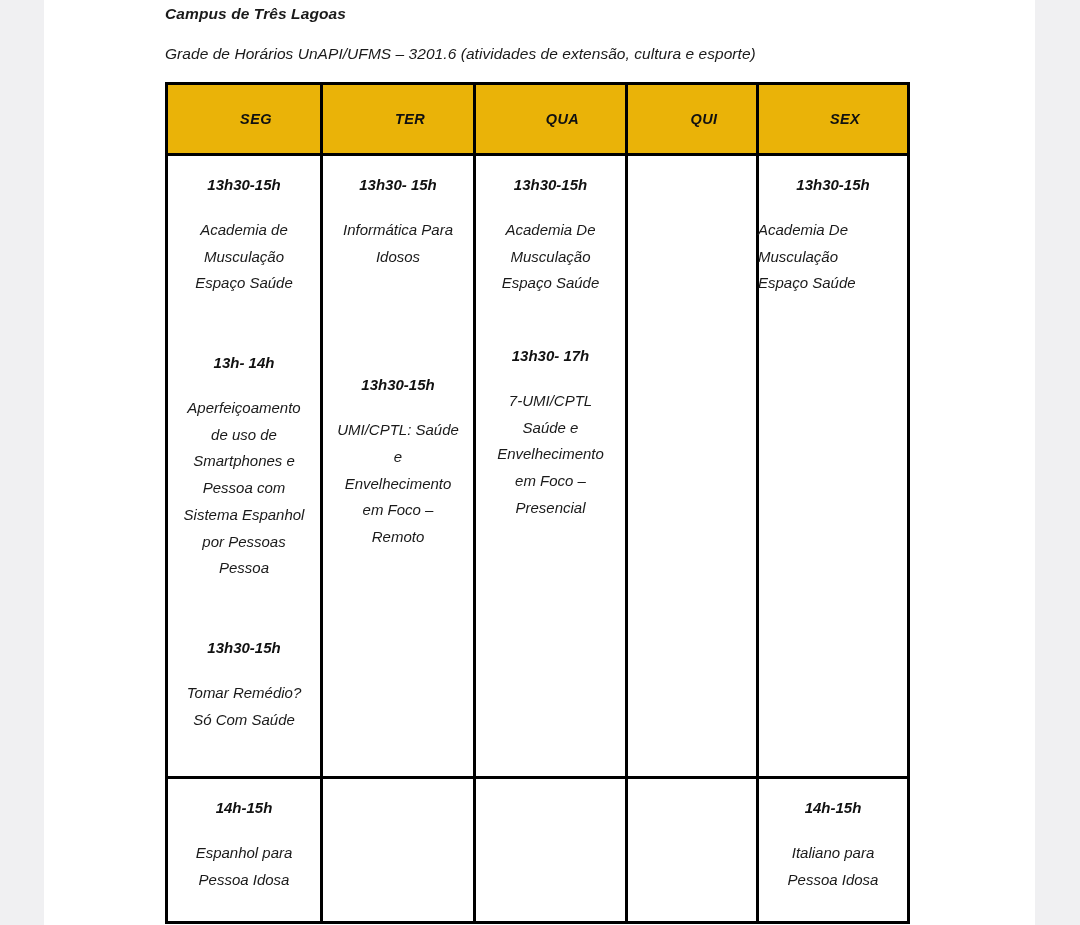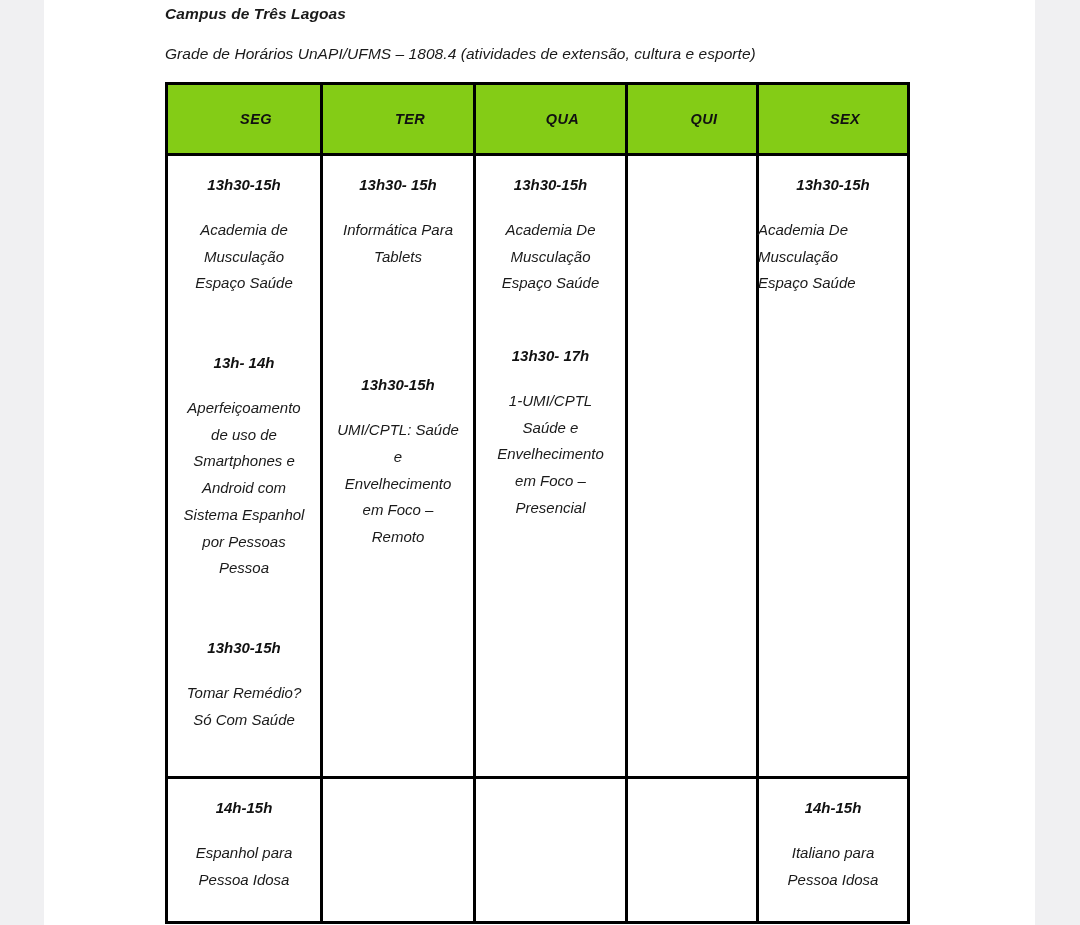--- a/index.html
+++ b/index.html
@@ -67,21 +67,21 @@
   table.grade col.c3 { width: 131px; }
   table.grade col.c4 { width: 151px; }
 
   table.grade th,
   table.grade td {
     border: 3px solid #000000;
     vertical-align: top;
     padding: 0;
   }
   table.grade th.dayhead {
-    background: #84cc16;
+    background: #eab308;
     height: 68px;
     text-align: center;
     vertical-align: middle;
     font-size: 14.5px;
     font-weight: bold;
     color: #111111;
     letter-spacing: 0.4px;
     padding-left: 24px;
   }
   td.slot {
@@ -124,21 +124,21 @@
   }
 </style>
 </head>
 <body>
 
 <div id="page">
   <div class="doc-inner">
 
     <div class="heading">Campus de Três Lagoas</div>
 
-    <div class="subheading">Grade de Horários UnAPI/UFMS – 1808.4 (atividades de extensão, cultura e esporte)</div>
+    <div class="subheading">Grade de Horários UnAPI/UFMS – 3201.6 (atividades de extensão, cultura e esporte)</div>
 
     <div class="grid-wrap">
       <table class="grade">
         <colgroup>
           <col class="c0">
             <col class="c1">
             <col class="c2">
             <col class="c3">
             <col class="c4">
         </colgroup>
@@ -167,21 +167,21 @@
 
                 <div class="spacer-lg"></div>
                 <div class="gap-line"></div>
 
                 <div class="block">
                   <div class="time">13h- 14h</div>
                   <div class="spacer-md"></div>
                   <div class="title">Aperfeiçoamento</div>
                   <div class="title">de uso de</div>
                   <div class="title">Smartphones e</div>
-                  <div class="title">Android com</div>
+                  <div class="title">Pessoa com</div>
                   <div class="title">Sistema Espanhol</div>
                   <div class="title">por Pessoas</div>
                   <div class="title">Pessoa</div>
                 </div>
 
                 <div class="spacer-lg"></div>
                 <div class="gap-line"></div>
 
                 <div class="block">
                   <div class="time">13h30-15h</div>
@@ -193,21 +193,21 @@
               </div>
             </td>
 
             <td class="slot">
               <div class="cellbox">
 
                 <div class="block">
                   <div class="time">13h30- 15h</div>
                   <div class="spacer-md"></div>
                   <div class="title">Informática Para</div>
-                  <div class="title">Tablets</div>
+                  <div class="title">Idosos</div>
                 </div>
 
                 <div class="spacer-lg"></div>
                 <div class="spacer-lg"></div>
                 <div class="spacer-lg"></div>
                 <div class="spacer-md"></div>
 
                 <div class="block">
                   <div class="time">13h30-15h</div>
                   <div class="spacer-md"></div>
@@ -231,21 +231,21 @@
                   <div class="title">Musculação</div>
                   <div class="title">Espaço Saúde</div>
                 </div>
 
                 <div class="spacer-lg"></div>
                 <div class="spacer-md"></div>
 
                 <div class="block">
                   <div class="time">13h30- 17h</div>
                   <div class="spacer-md"></div>
-                  <div class="title">1-UMI/CPTL</div>
+                  <div class="title">7-UMI/CPTL</div>
                   <div class="title">Saúde e</div>
                   <div class="title">Envelhecimento</div>
                   <div class="title">em Foco –</div>
                   <div class="title">Presencial</div>
                 </div>
 
               </div>
             </td>
 
             <td class="slot">

